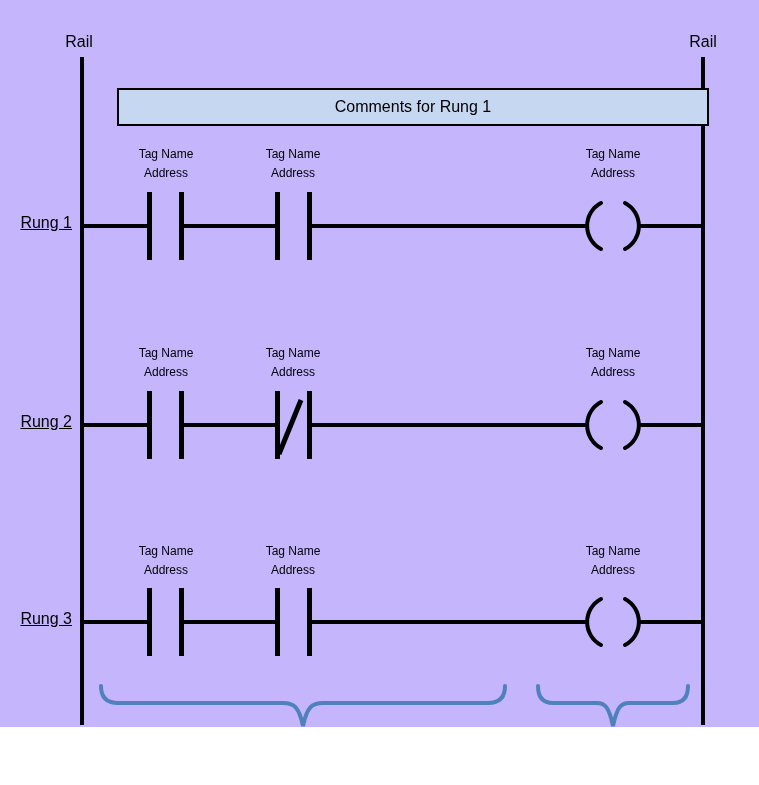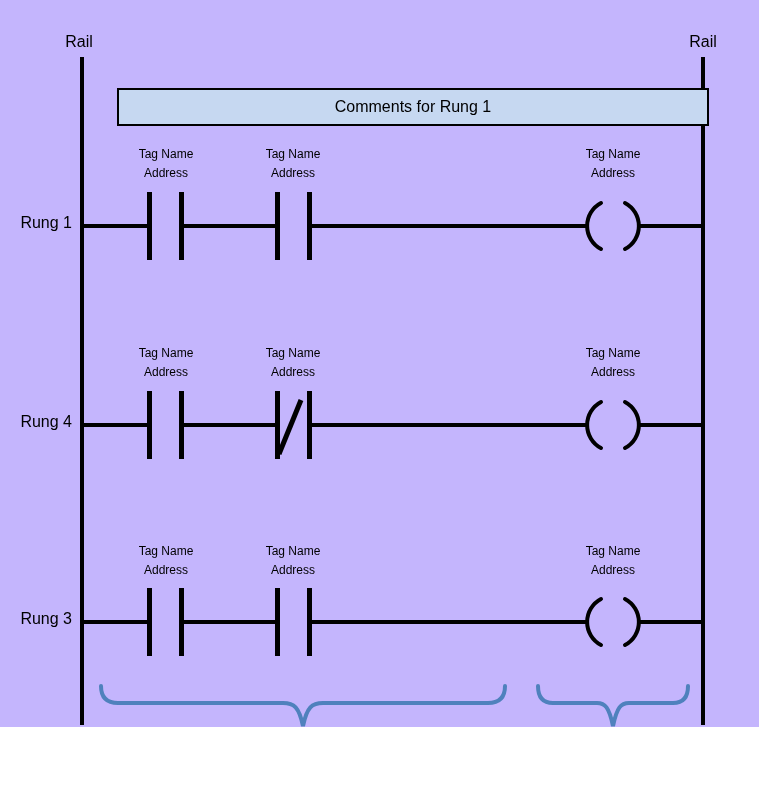--- a/index.html
+++ b/index.html
@@ -45,20 +45,21 @@
     background:var(--comment-fill);
     border:2px solid var(--comment-border);
     font-size:16px;line-height:34px;
     text-align:center;
   }
   .runglabel{
     position:absolute;
     left:8px;width:64px;height:22px;
     font-size:16px;line-height:22px;
     text-align:right;
+    text-decoration:underline;
   }
   .taglabel{
     position:absolute;
     width:140px;height:40px;
     font-size:12px;line-height:19px;
     text-align:center;
   }
   .symsvg{position:absolute;display:block;}
   .annot-label{
     position:absolute;
@@ -102,21 +103,21 @@
   <div class="bar" style="left:147px;top:192px;"></div>
   <div class="bar" style="left:179px;top:192px;"></div>
   <div class="bar" style="left:275px;top:192px;"></div>
   <div class="bar" style="left:307px;top:192px;"></div>
 
   <svg class="symsvg" style="left:585px;top:194px;" width="56" height="64" viewBox="0 0 56 64">
     <path d="M 16 9 A 26 26 0 0 0 16 55" stroke="#000000" stroke-width="4" stroke-linecap="round"></path>
     <path d="M 40 9 A 26 26 0 0 1 40 55" stroke="#000000" stroke-width="4" stroke-linecap="round"></path>
   </svg>
 
-  <div class="runglabel" style="top:411px;">Rung 4</div>
+  <div class="runglabel" style="top:411px;">Rung 2</div>
 
   <div class="taglabel" style="left:96px;top:344px;">
     <div>Tag Name</div>
     <div>Address</div>
   </div>
   <div class="taglabel" style="left:223px;top:344px;">
     <div>Tag Name</div>
     <div>Address</div>
   </div>
   <div class="taglabel" style="left:543px;top:344px;">

